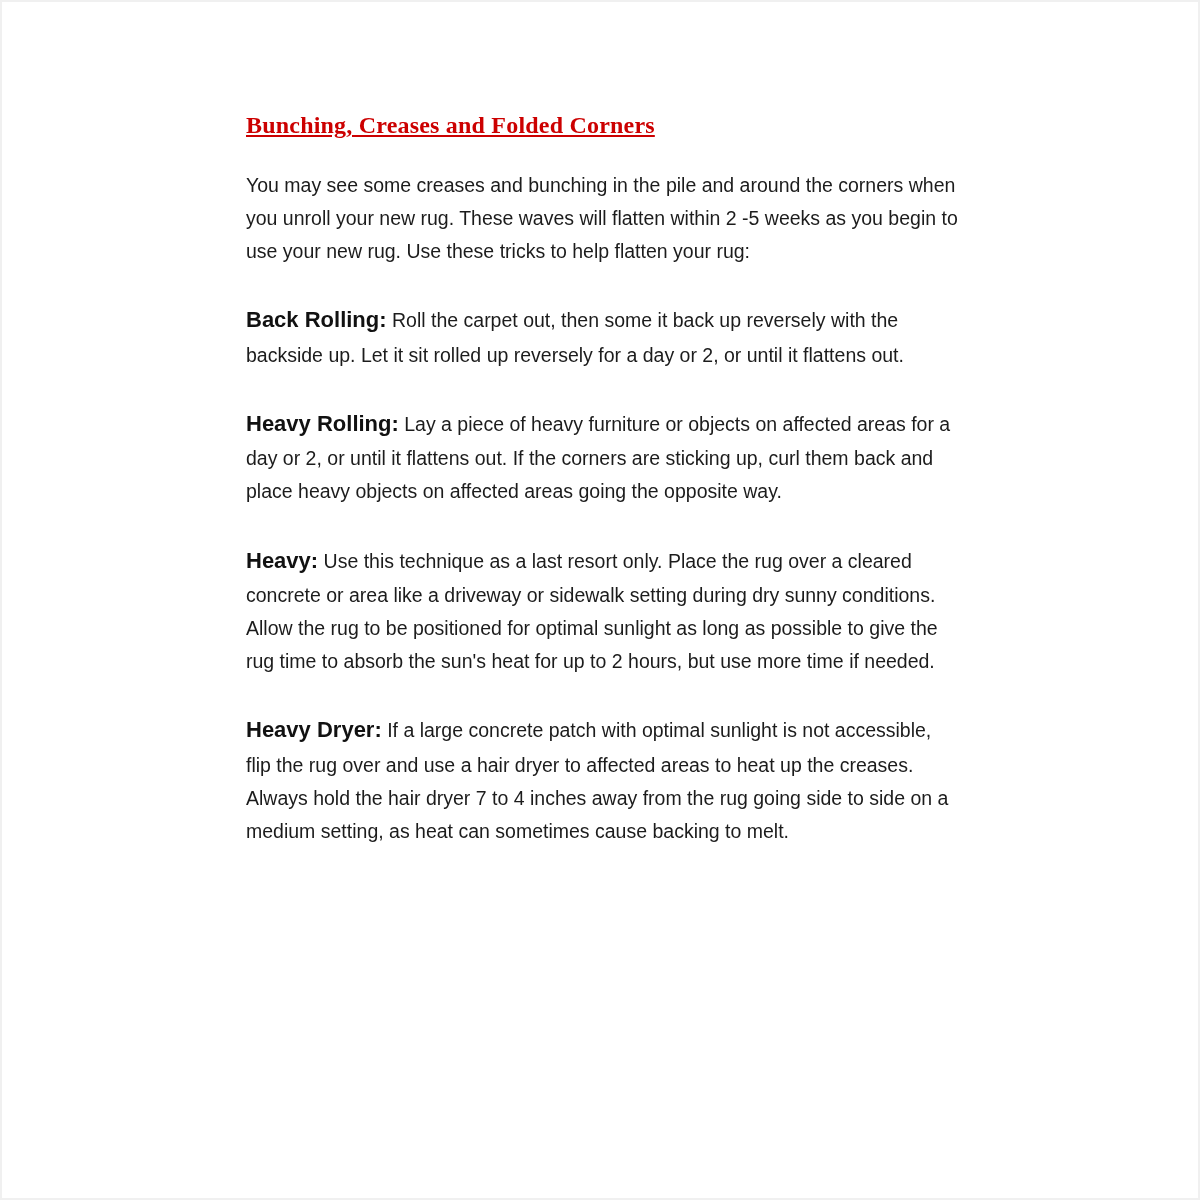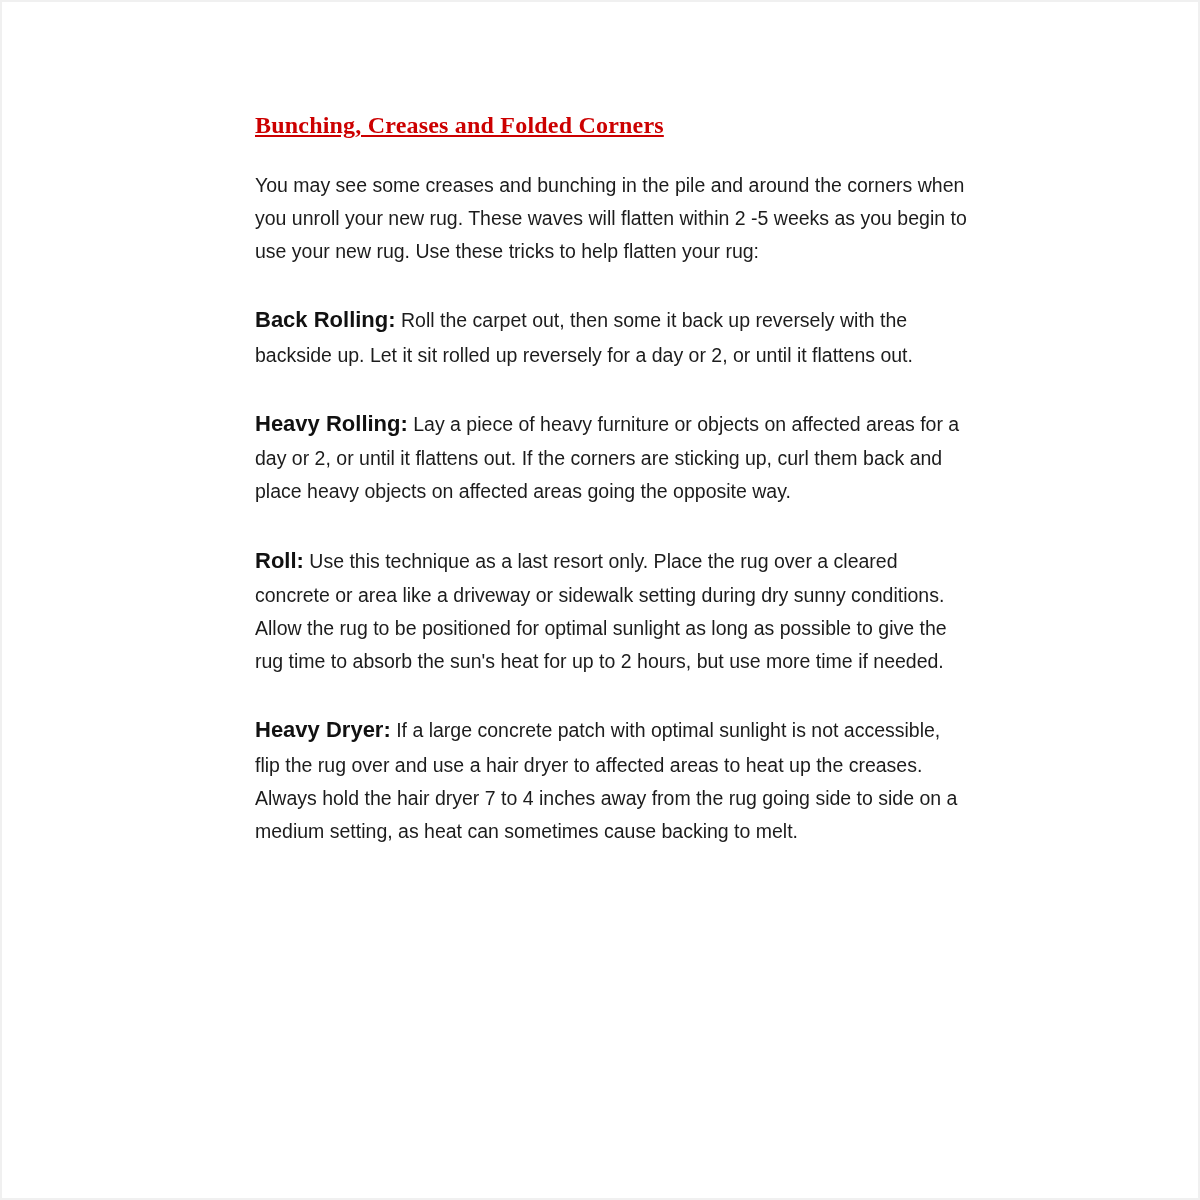--- a/index.html
+++ b/index.html
@@ -13,21 +13,21 @@
     height: 1200px;
     background: #ffffff;
     box-sizing: border-box;
     border: 2px solid #f0f0f0;
     overflow: hidden;
     font-family: "Liberation Sans", sans-serif;
   }
   .content {
     position: absolute;
     top: 110px;
-    left: 253px;
+    left: 244px;
     width: 712px;
     color: #1c1c1c;
   }
   .doc-heading {
     font-family: "Liberation Serif", serif;
     font-weight: bold;
     font-size: 24px;
     color: #cc0000;
     text-decoration: underline;
     margin: 0 0 30px 0;
@@ -59,21 +59,21 @@
       <strong>Back Rolling:</strong>
       <span>Roll the carpet out, then some it back up reversely with the backside up. Let it sit rolled up reversely for a day or 2, or until it flattens out.</span>
     </p>
 
     <p class="para">
       <strong>Heavy Rolling:</strong>
       <span>Lay a piece of heavy furniture or objects on affected areas for a day or 2, or until it flattens out. If the corners are sticking up, curl them back and place heavy objects on affected areas going the opposite way.</span>
     </p>
 
     <p class="para">
-      <strong>Roll:</strong>
+      <strong>Heavy:</strong>
       <span>Use this technique as a last resort only. Place the rug over a cleared concrete or area like a driveway or sidewalk setting during dry sunny conditions. Allow the rug to be positioned for optimal sunlight as long as possible to give the rug time to absorb the sun's heat for up to 2 hours, but use more time if needed.</span>
     </p>
 
     <p class="para">
       <strong>Heavy Dryer:</strong>
       <span>If a large concrete patch with optimal sunlight is not accessible, flip the rug over and use a hair dryer to affected areas to heat up the creases. Always hold the hair dryer 7 to 4 inches away from the rug going side to side on a medium setting, as heat can sometimes cause backing to melt.</span>
     </p>
 
   </div>
 </div>

